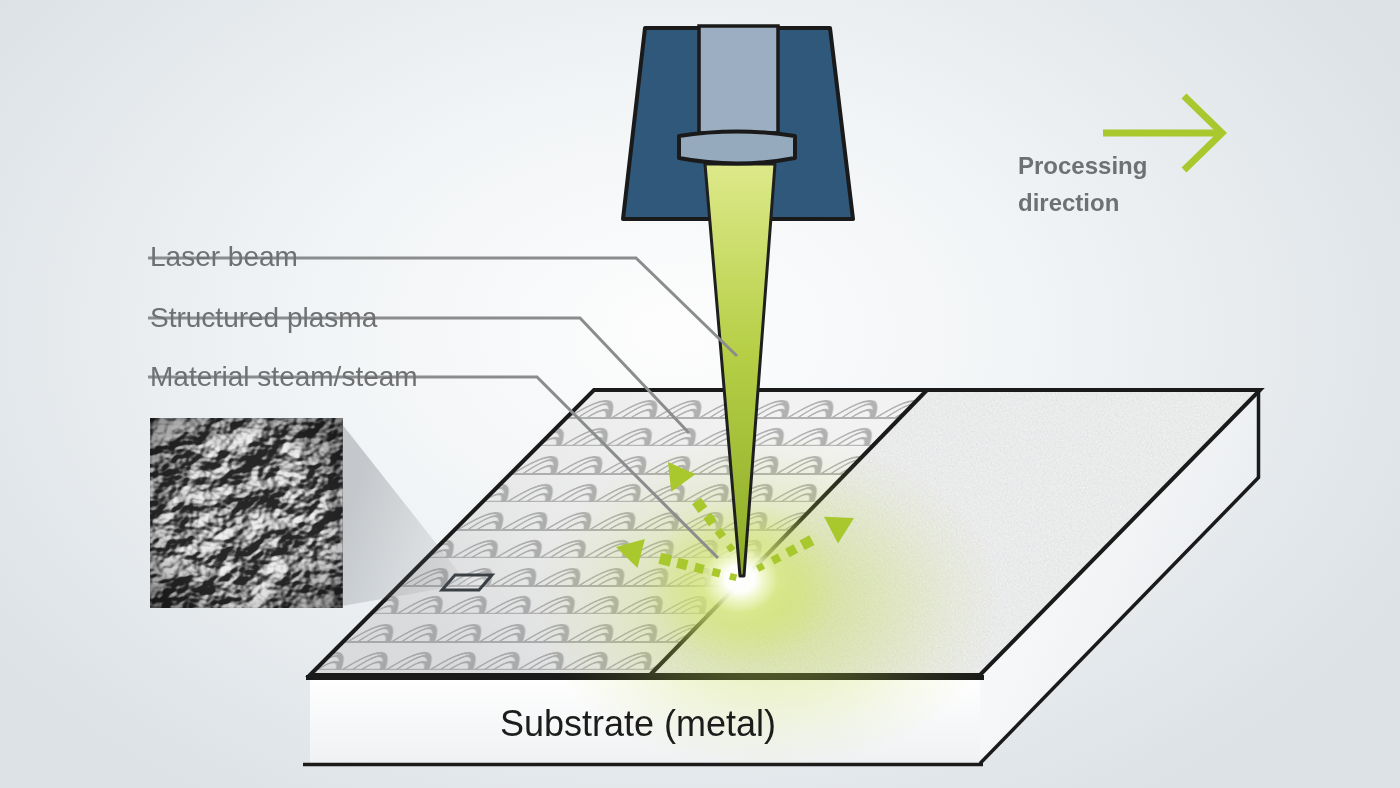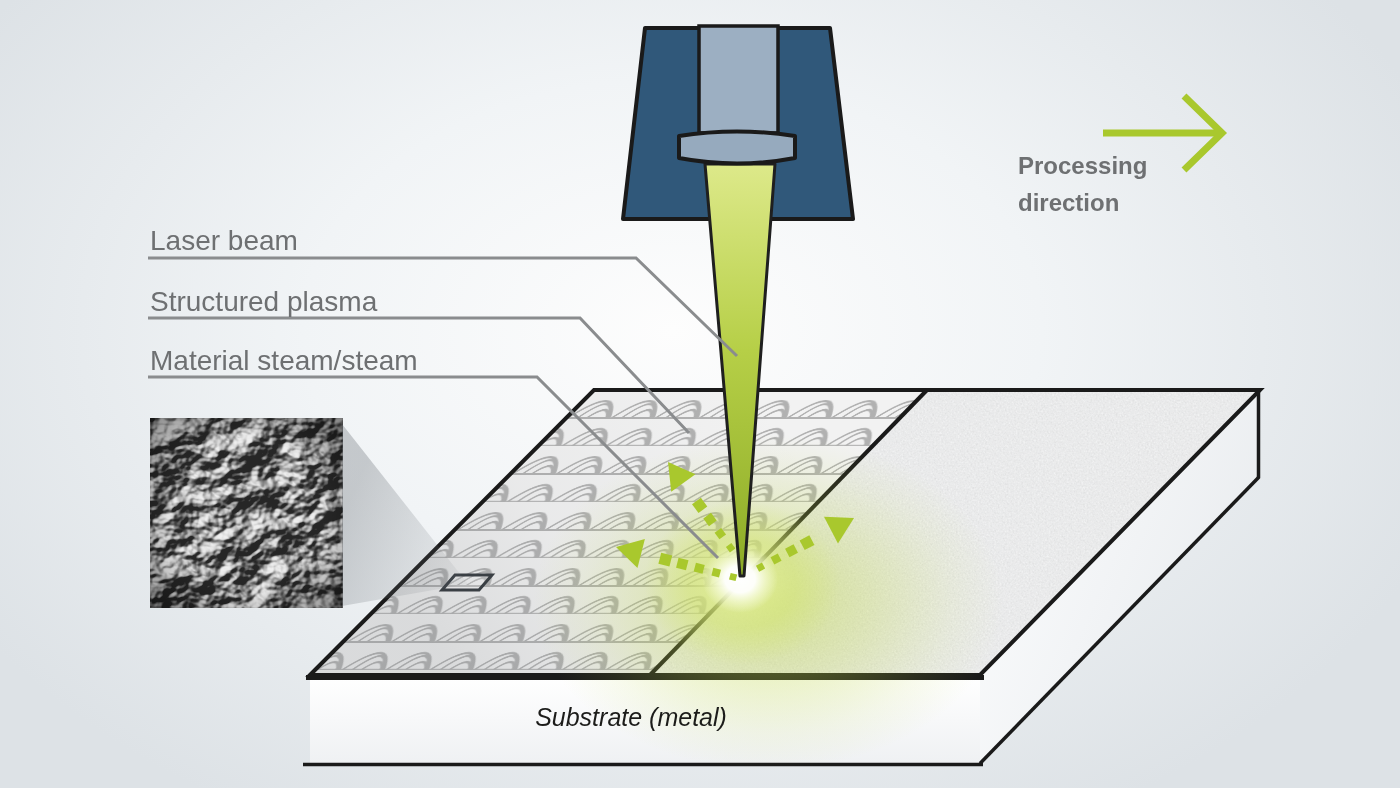--- a/index.html
+++ b/index.html
@@ -1,22 +1,22 @@
 <!DOCTYPE html>
 <html><head>
 <meta charset="utf-8">
 <style>
   html,body{margin:0;padding:0;}
   body{width:1400px;height:788px;overflow:hidden;font-family:"Liberation Sans",sans-serif;}
   .stage{position:relative;width:1400px;height:788px;
     background:radial-gradient(ellipse 820px 560px at 48% 42%, #fdfdfd 0%, #f1f4f6 45%, #e7ebee 72%, #dde2e6 100%);}
   .stage>svg{position:absolute;left:0;top:0;}
-  .lbl{position:absolute;color:#6e7072;font-size:28px;line-height:36px;}
-  .lbl-substrate{position:absolute;left:296px;top:703px;width:670px;text-align:center;
-    color:#1c1c1a;font-size:25px;font-style:italic;}
+  .lbl{position:absolute;color:#6e7072;font-size:28px;line-height:36px;margin-top:16px;}
+  .lbl-substrate{position:absolute;left:303px;top:703px;width:670px;text-align:center;
+    color:#1c1c1a;font-size:36px;}
   .lbl-procdir{position:absolute;left:1018px;top:147px;width:180px;color:#6e7072;
     font-size:24px;line-height:37px;font-weight:bold;}
 </style>
 </head>
 <body>
 
 <div class="stage">
 
 <svg width="1400" height="788" viewBox="0 0 1400 788">
   <defs>

